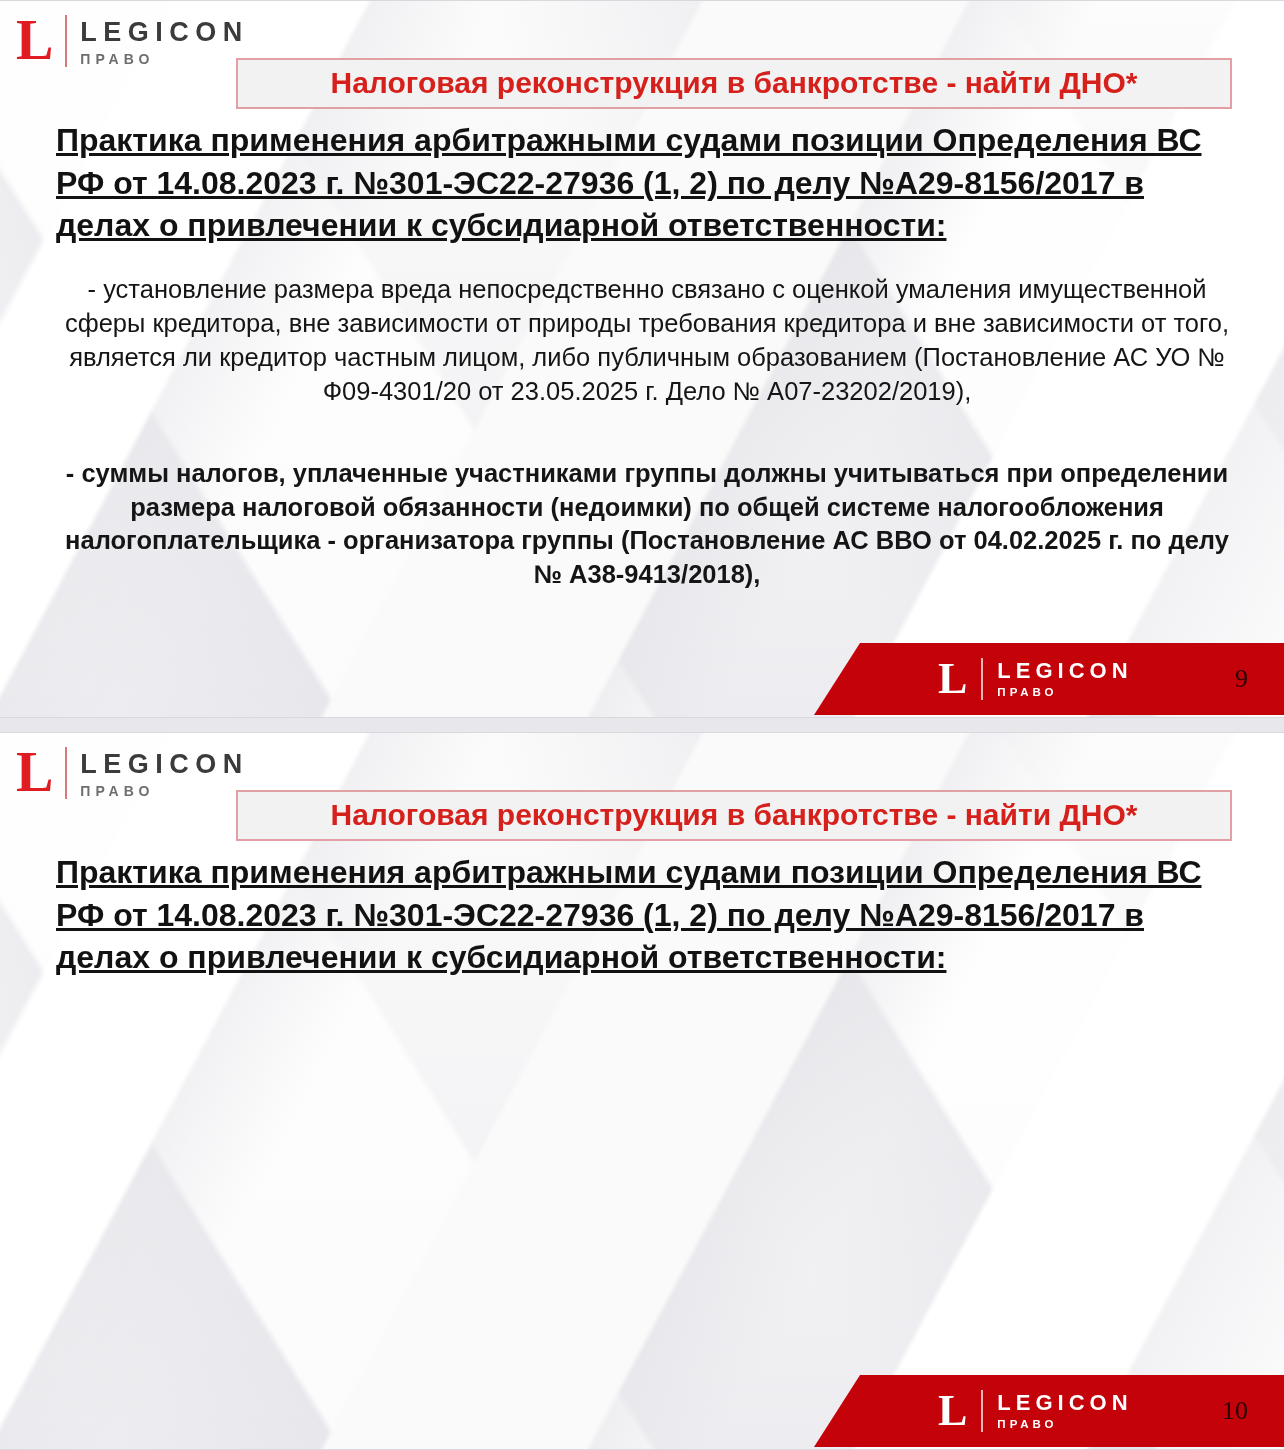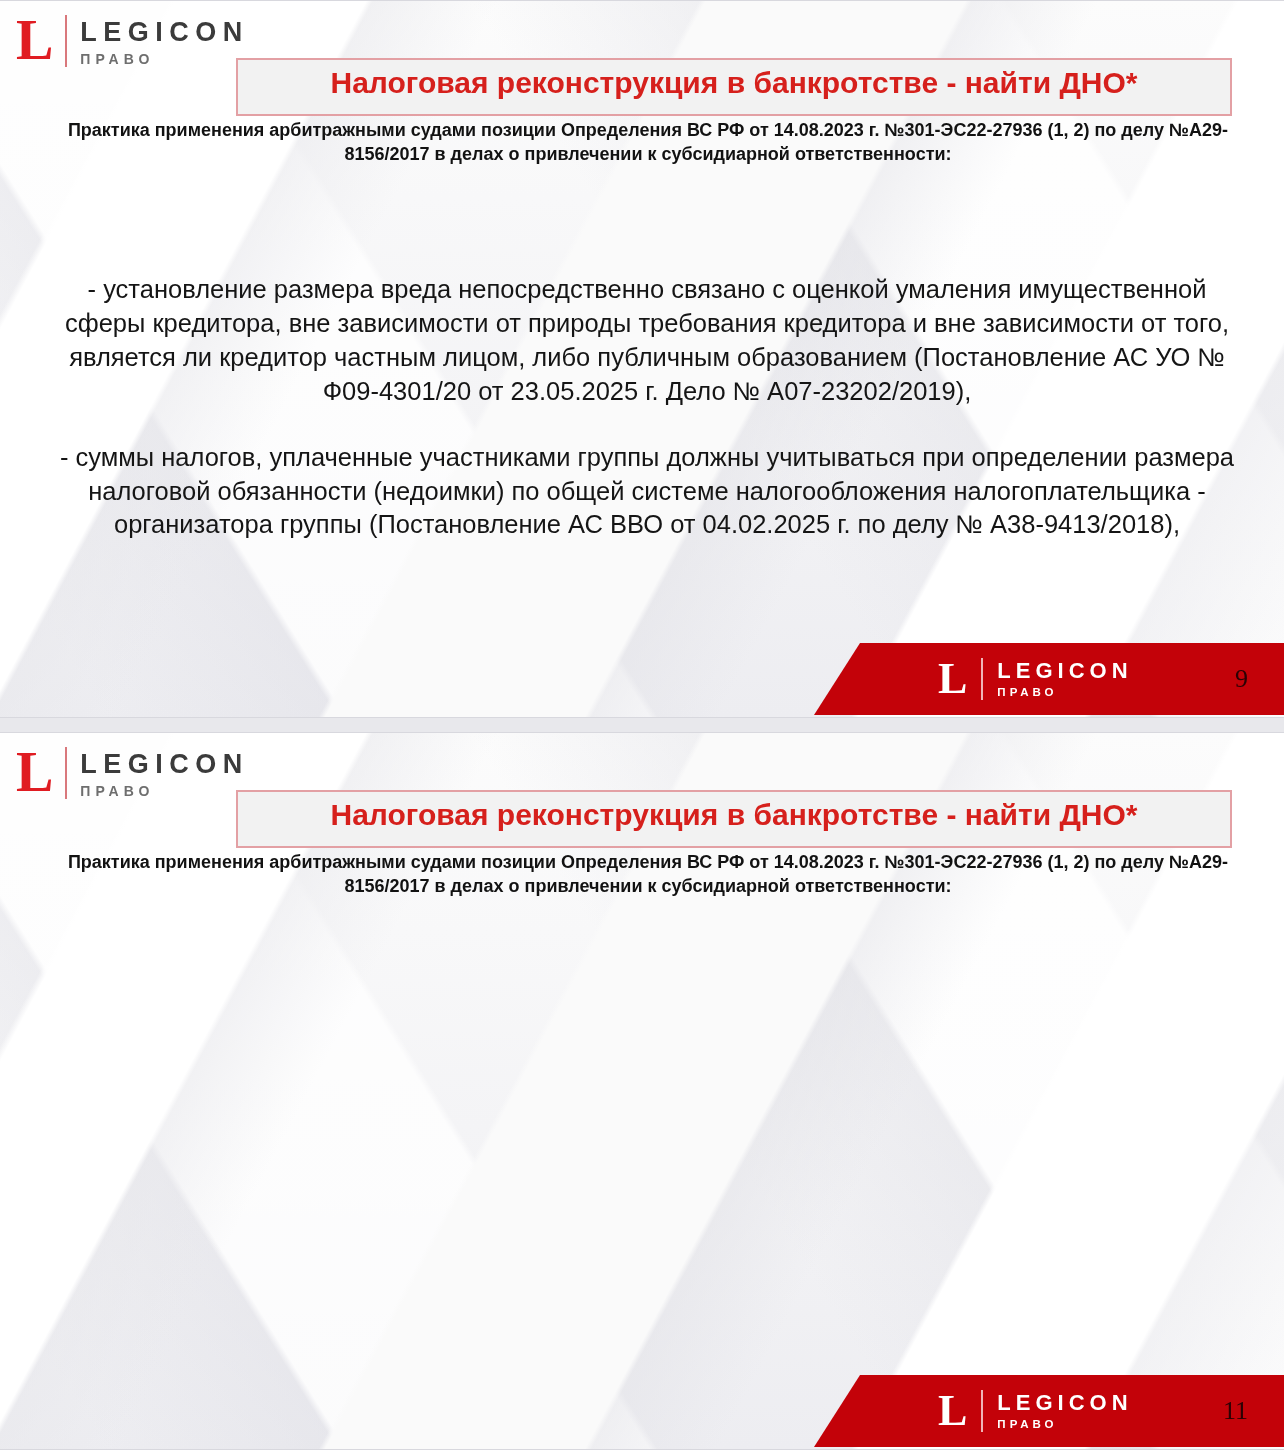--- a/index.html
+++ b/index.html
@@ -66,45 +66,46 @@
   .brand-sub {
     font-size:14px; font-weight:700; color:#6E6E6E;
     letter-spacing:5px; line-height:1;
   }
 
   
   .title-banner {
     position:absolute; top:57px; left:236px; right:52px;
     background:#F2F2F2;
     border:2px solid #E3A0A4;
-    padding:6px 8px 15px;
+    padding:6px 8px 8px;
     text-align:center;
   }
   .title-banner .title-text {
     font-size:30px; font-weight:700; color:#D6201C;
     line-height:1.1; white-space:nowrap;
   }
 
   
   .subtitle {
     position:absolute; top:118px; left:56px; right:44px;
-    text-align:center;
-    font-size:18px; font-weight:700; color:#121212;
+    text-align:left;
+    font-size:32px; font-weight:700; color:#121212;
     line-height:1.33;
+    text-decoration:underline;
   }
 
   
   .body-area {
     position:absolute; top:272px; left:52px; right:42px;
   }
   .para {
     font-size:25.5px; color:#151515; line-height:1.33;
     text-align:center;
   }
-  .para + .para { margin-top:32px; }
+  .para + .para { margin-top:48px;font-weight:bold; }
 
   
   .footer-band {
     position:absolute; right:0; bottom:2px;
     width:470px; height:72px;
     background:#C30209;
     clip-path:polygon(46px 0, 100% 0, 100% 100%, 0 100%);
     display:flex; align-items:center;
   }
   .footer-logo {
@@ -198,19 +199,19 @@
 
       <div class="footer-band">
         <div class="footer-logo">
           <span class="footer-mark">L</span>
           <span class="footer-rule"></span>
           <span class="footer-words">
             <span class="footer-name">LEGICON</span>
             <span class="footer-sub">ПРАВО</span>
           </span>
         </div>
-        <span class="page-num">11</span>
+        <span class="page-num">10</span>
       </div>
 
     </div>
   </section>
 
 </div>
 
 </body></html>

